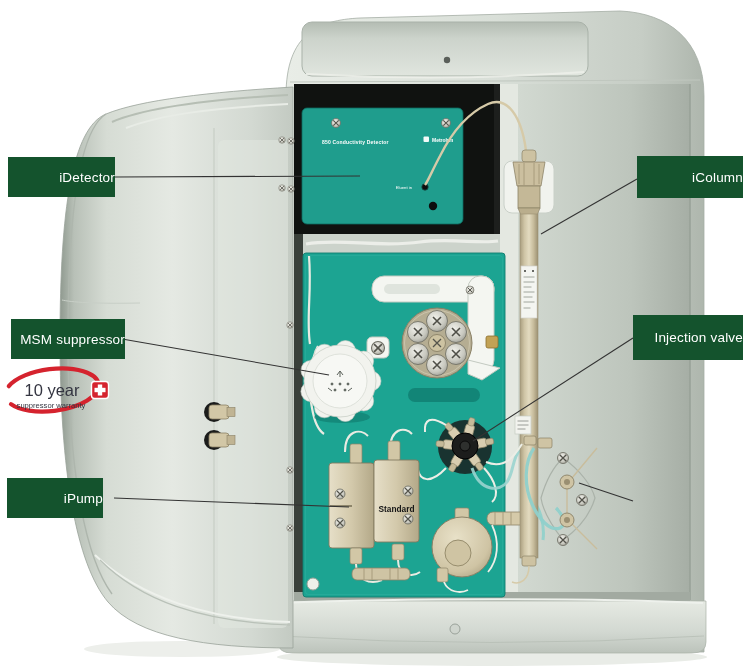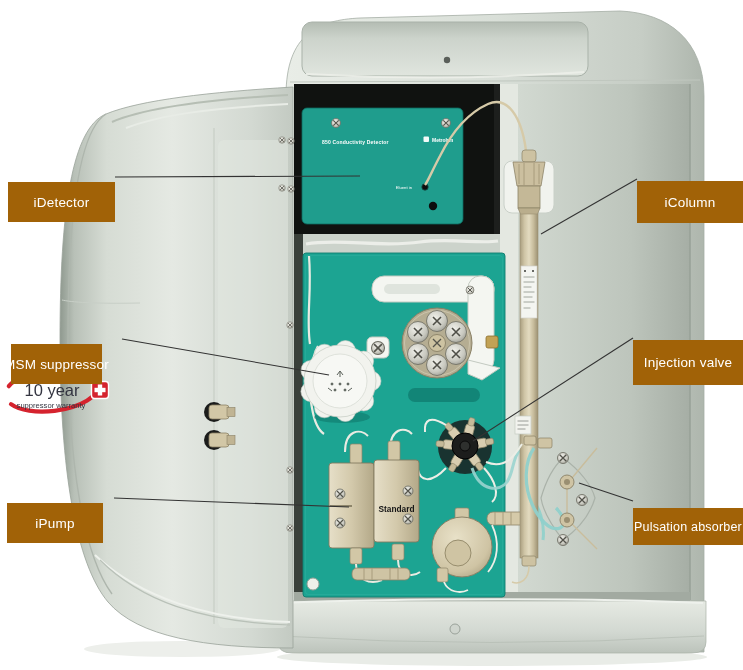--- a/index.html
+++ b/index.html
@@ -1,20 +1,20 @@
 <!DOCTYPE html>
 <html><head>
 <meta charset="utf-8">
 <style>
   html,body{margin:0;padding:0;background:#fff;}
   .scene{position:relative;width:743px;height:670px;background:#ffffff;overflow:hidden;
          font-family:"Liberation Sans",sans-serif;}
   .scene svg{position:absolute;left:0;top:0;}
-  .callout{position:absolute;background:#a16207;color:#ffffff;display:flex;align-items:center;
-           justify-content:center;font-size:13.5px;letter-spacing:.2px;white-space:nowrap;margin-top:25px;}
+  .callout{position:absolute;background:#14532d;color:#ffffff;display:flex;align-items:center;
+           justify-content:flex-end;font-size:13.5px;letter-spacing:.2px;white-space:nowrap;}
 </style>
 </head>
 <body>
 
 <div class="scene">
 
 <svg width="743" height="670" viewBox="0 0 743 670">
   <defs>
     <linearGradient id="g-cab" x1="0" y1="0" x2="1" y2="0">
       <stop offset="0" stop-color="#e9ede7"></stop>
@@ -326,28 +326,25 @@
     <line x1="114" y1="498" x2="349" y2="507"></line>
     <line x1="637" y1="179" x2="541" y2="234"></line>
     <line x1="633" y1="338" x2="473" y2="441"></line>
     <line x1="633" y1="501" x2="579" y2="483"></line>
   </g>
 </svg>
 
   <div class="callout" style="left:8px;top:157px;width:107px;height:40px">
     <span>iDetector</span>
   </div>
-  <div class="callout" style="left:11px;top:319px;width:91px;height:40px">
+  <div class="callout" style="left:11px;top:319px;width:114px;height:40px">
     <span>MSM suppressor</span>
   </div>
   <div class="callout" style="left:7px;top:478px;width:96px;height:40px">
     <span>iPump</span>
   </div>
   <div class="callout" style="left:637px;top:156px;width:106px;height:42px">
     <span>iColumn</span>
   </div>
   <div class="callout" style="left:633px;top:315px;width:110px;height:45px">
     <span>Injection valve</span>
   </div>
-  <div class="callout" style="left:633px;top:483px;width:110px;height:37px;font-size:12.5px">
-    <span>Pulsation absorber</span>
-  </div>
 </div>
 
 </body></html>

